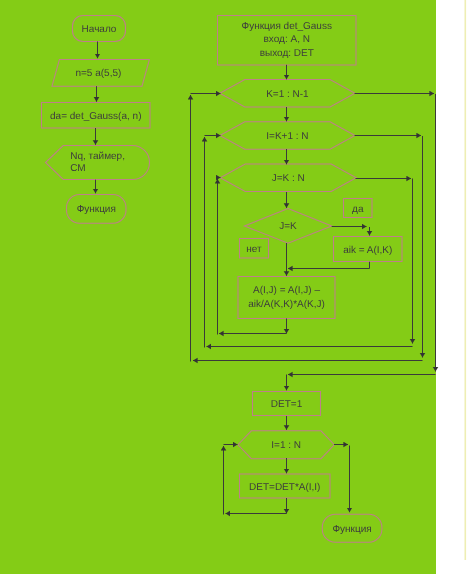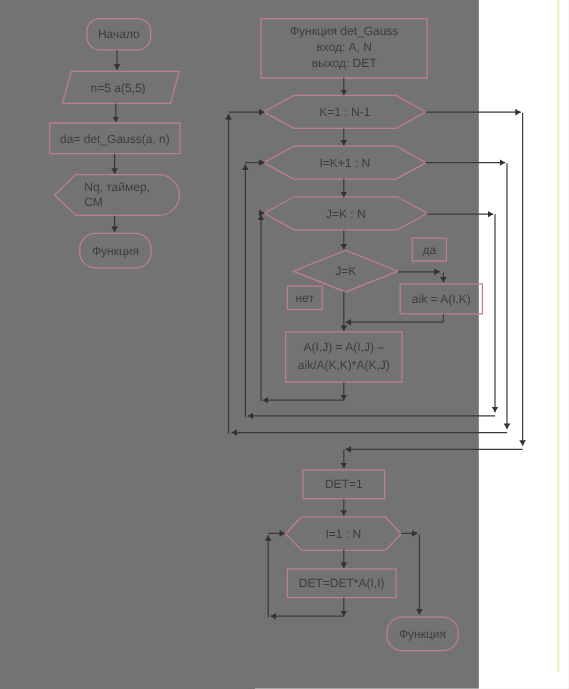--- a/index.html
+++ b/index.html
@@ -1,19 +1,19 @@
 <!DOCTYPE html>
 <html><head>
 <meta charset="utf-8">
 <title>Flowchart</title>
 <style>
   html,body{margin:0;padding:0;background:#ffffff;}
   body{width:474px;height:574px;overflow:hidden;
        font-family:"Liberation Sans","DejaVu Sans",sans-serif;}
-  #stage{position:relative;width:399px;height:574px;background:#737373;}
+  #stage{position:relative;width:436px;height:574px;background:#84cc16;}
   svg{display:block;}
   .nodetext{font-family:"Liberation Sans","DejaVu Sans",sans-serif;
             font-size:10px;fill:#3d3d3d;text-anchor:middle;
             -webkit-font-smoothing:antialiased;text-rendering:geometricPrecision;}
 </style>
 </head>
 <body>
 
 <div id="stage">
 <svg width="474" height="574" viewBox="0 0 474 574" xmlns="http://www.w3.org/2000/svg">

